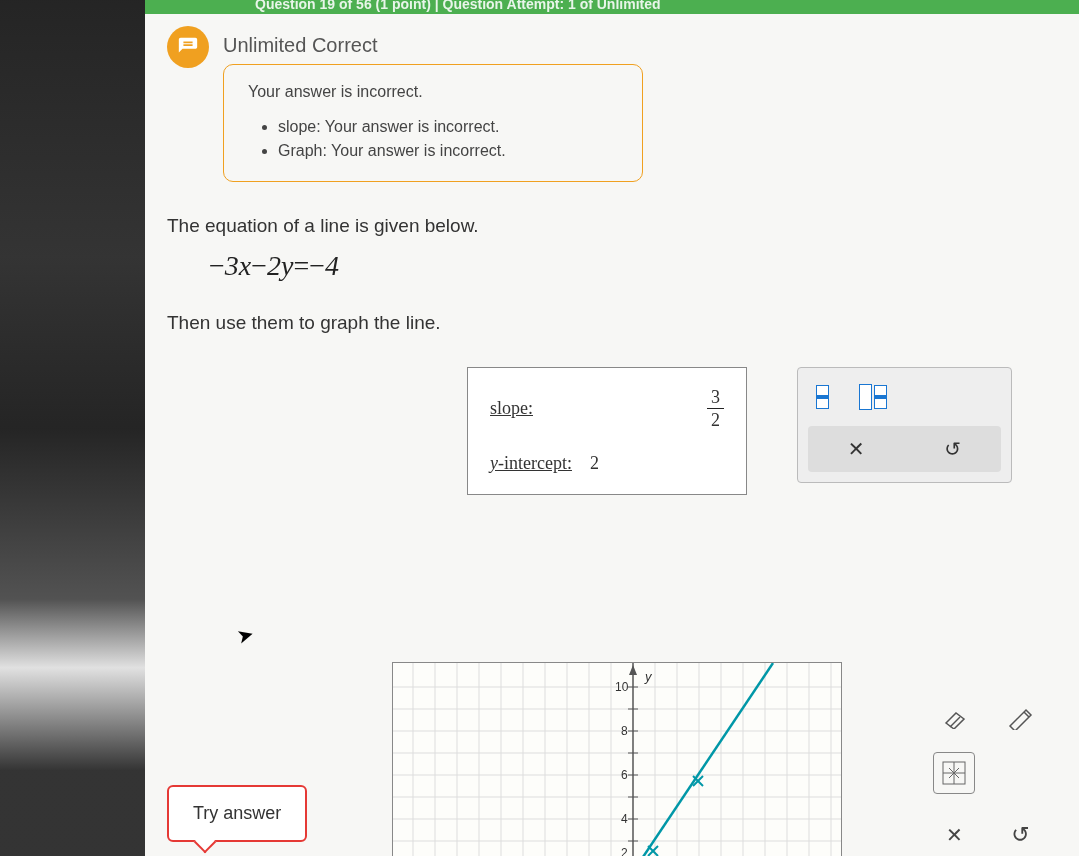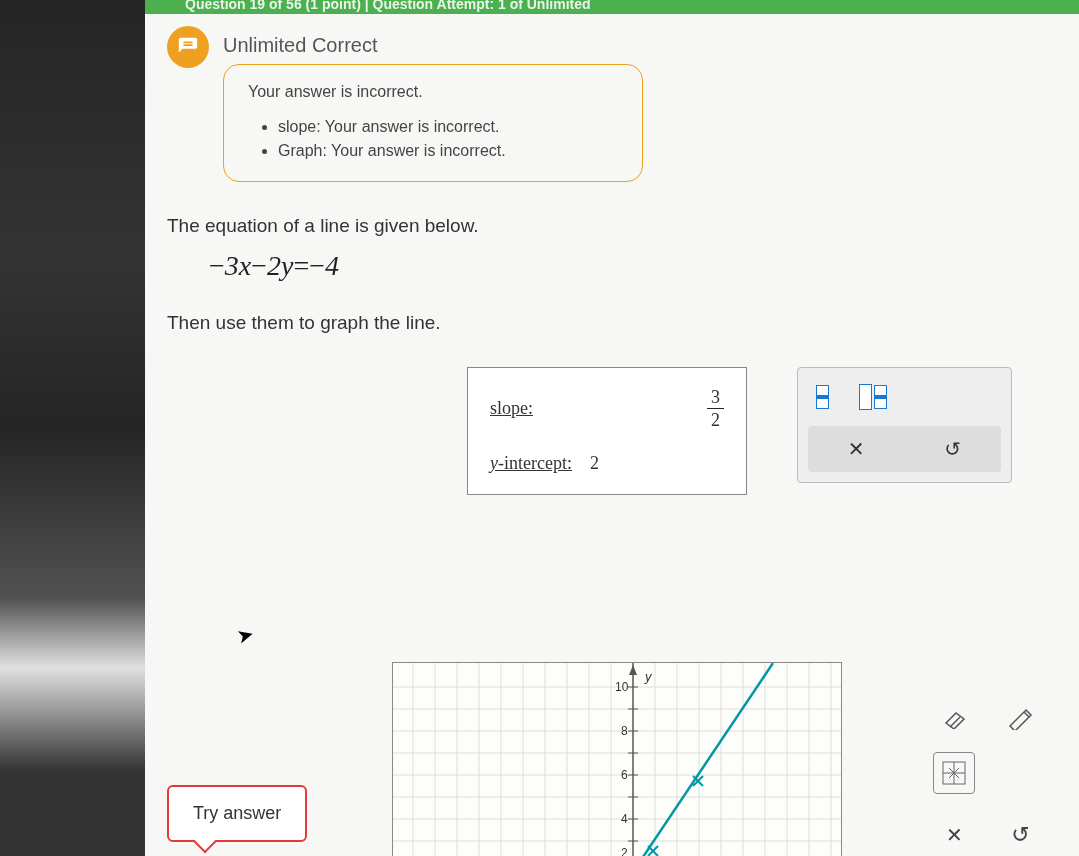--- a/index.html
+++ b/index.html
@@ -20,21 +20,21 @@
       opacity: 0.95;
     }
     .top-bar {
       position: absolute;
       left: 145px; right: 0; top: 0;
       height: 26px;
       background: #4caf50;
       color: #e8f5e9;
       font-size: 14px;
       font-weight: 600;
-      padding-left: 40px;
+      padding-left: 110px;
       line-height: 8px;
       overflow: hidden;
     }
     .main {
       position: absolute;
       left: 145px; right: 0; top: 14px; bottom: 0;
       background: #f7f7f5;
       padding: 12px 22px 0 22px;
     }
     .feedback-row {
@@ -53,21 +53,21 @@
     }
     .feedback-icon svg { width: 22px; height: 22px; fill: #fff; }
     .feedback-title {
       font-size: 20px;
       color: #555;
       font-weight: 500;
       margin-top: 8px;
     }
     .feedback-box {
       border: 1.5px solid #f0a020;
-      border-radius: 16px;
+      border-radius: 10px;
       padding: 18px 24px 18px 24px;
       margin-left: 56px;
       margin-top: -4px;
       width: 420px;
       color: #444;
     }
     .feedback-box .lead {
       font-size: 16px;
       margin-bottom: 14px;
     }

